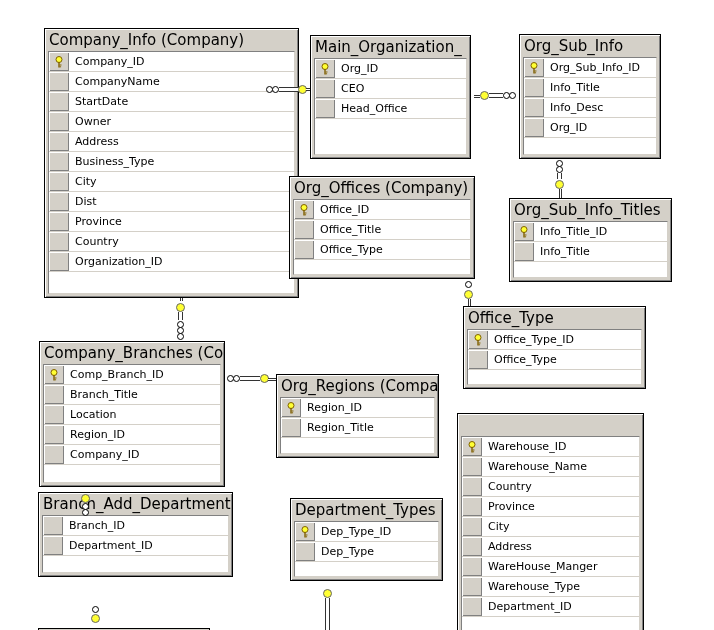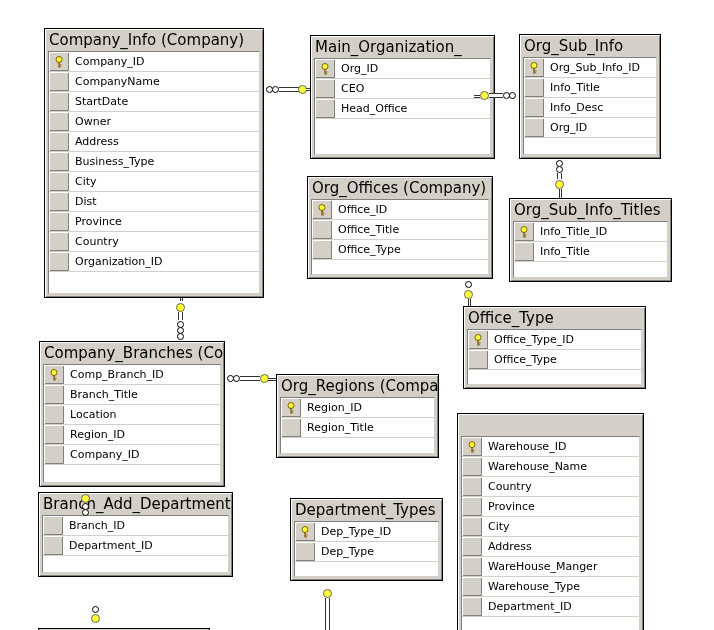--- a/index.html
+++ b/index.html
@@ -50,21 +50,21 @@
   .key svg { display:block; }
   
   .hline { position:absolute; height:3px; background:#fff; border-top:1px solid #333; border-bottom:1px solid #333; box-sizing:content-box; }
   .vline { position:absolute; width:3px; background:#fff; border-left:1px solid #333; border-right:1px solid #333; box-sizing:content-box; }
   .knob { position:absolute; width:9px; height:9px; border-radius:50%; background:#ffff33; border:1px solid #666; box-sizing:border-box; }
   .ring { position:absolute; width:7px; height:7px; border-radius:50%; background:#fff; border:1px solid #000; box-sizing:border-box; }
 </style>
 </head>
 <body>
 
-<div class="table" style="left:44px;top:28px;width:220px;height:270px;">
+<div class="table" style="left:44px;top:28px;width:255px;height:270px;">
   <div class="title">Company_Info (Company)</div>
   <div class="body" id="t0">
       <div class="row">
         <div class="sel">
           <span class="key">
             <svg width="8" height="12" viewBox="0 0 8 12">
               <circle cx="4" cy="3.5" r="3" fill="#ffff33" stroke="#806000" stroke-width="1"></circle>
               <rect x="3.3" y="6" width="1.4" height="5.5" fill="#806000"></rect>
               <rect x="4.5" y="8.5" width="2" height="1" fill="#806000"></rect>
               <rect x="4.5" y="10.3" width="1.6" height="1" fill="#806000"></rect>
@@ -109,21 +109,21 @@
         <div class="sel"></div>
         <span class="col">Country</span>
       </div>
       <div class="row">
         <div class="sel"></div>
         <span class="col">Organization_ID</span>
       </div>
     </div>
 </div>
 
-<div class="table" style="left:310px;top:35px;width:185px;height:124px;">
+<div class="table" style="left:310px;top:35px;width:161px;height:124px;">
   <div class="title">Main_Organization_</div>
   <div class="body" id="t1">
       <div class="row">
         <div class="sel">
           <span class="key">
             <svg width="8" height="12" viewBox="0 0 8 12">
               <circle cx="4" cy="3.5" r="3" fill="#ffff33" stroke="#806000" stroke-width="1"></circle>
               <rect x="3.3" y="6" width="1.4" height="5.5" fill="#806000"></rect>
               <rect x="4.5" y="8.5" width="2" height="1" fill="#806000"></rect>
               <rect x="4.5" y="10.3" width="1.6" height="1" fill="#806000"></rect>
@@ -167,21 +167,21 @@
         <div class="sel"></div>
         <span class="col">Info_Desc</span>
       </div>
       <div class="row">
         <div class="sel"></div>
         <span class="col">Org_ID</span>
       </div>
     </div>
 </div>
 
-<div class="table" style="left:307px;top:176px;width:186px;height:103px;">
+<div class="table" style="left:289px;top:176px;width:186px;height:103px;">
   <div class="title">Org_Offices (Company)</div>
   <div class="body" id="t3">
       <div class="row">
         <div class="sel">
           <span class="key">
             <svg width="8" height="12" viewBox="0 0 8 12">
               <circle cx="4" cy="3.5" r="3" fill="#ffff33" stroke="#806000" stroke-width="1"></circle>
               <rect x="3.3" y="6" width="1.4" height="5.5" fill="#806000"></rect>
               <rect x="4.5" y="8.5" width="2" height="1" fill="#806000"></rect>
               <rect x="4.5" y="10.3" width="1.6" height="1" fill="#806000"></rect>

